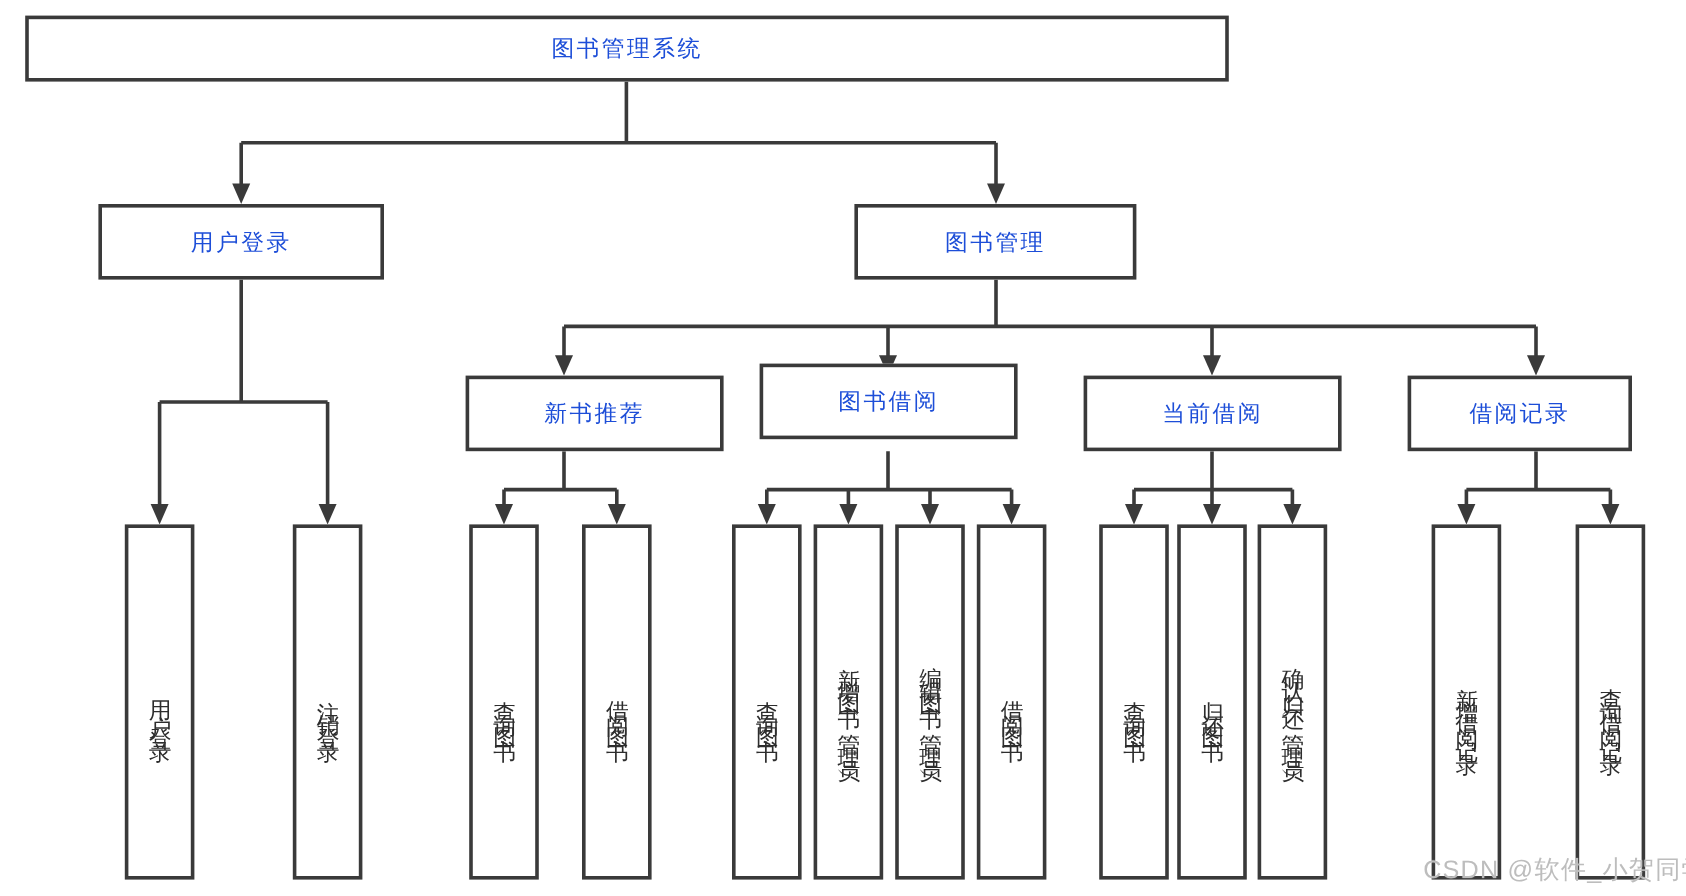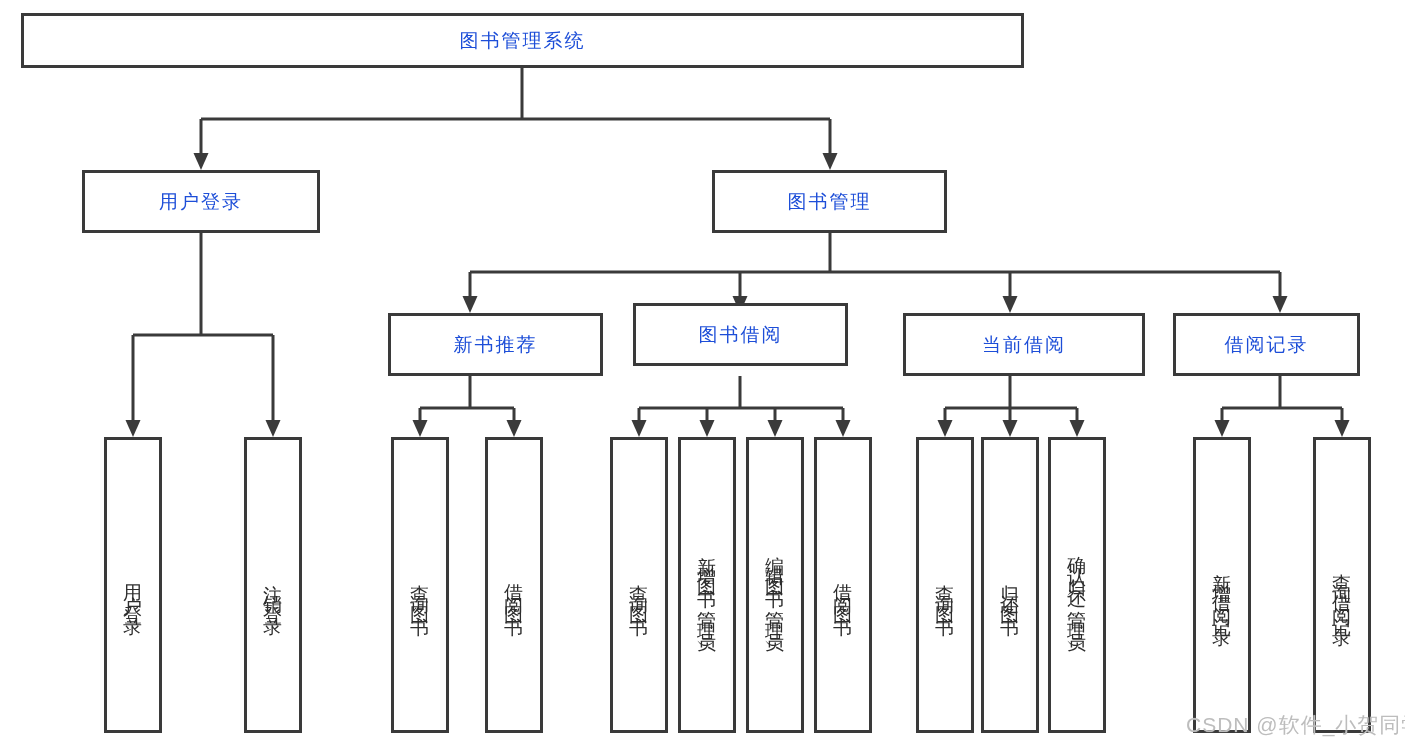--- a/index.html
+++ b/index.html
@@ -106,21 +106,21 @@
   <div class="box" style="left:712px;top:170px;width:235px;height:63px;">
     <span>图书管理</span>
   </div>
 
   <div class="box" style="left:364px;top:313px;width:215px;height:63px;margin-left:24px;">
     <span>新书推荐</span>
   </div>
   <div class="box" style="left:633px;top:303px;width:215px;height:63px;">
     <span>图书借阅</span>
   </div>
-  <div class="box" style="left:903px;top:313px;width:242px;height:63px;text-align:right;">
+  <div class="box" style="left:903px;top:313px;width:215px;height:63px;text-align:right;">
     <span>当前借阅</span>
   </div>
   <div class="box" style="left:1173px;top:313px;width:187px;height:63px;">
     <span>借阅记录</span>
   </div>
 
   <div class="vbox" style="left:104px;top:437px;width:58px;height:296px;">
     <span class="vlabel">用户登录</span>
   </div>
   <div class="vbox" style="left:244px;top:437px;width:58px;height:296px;">

